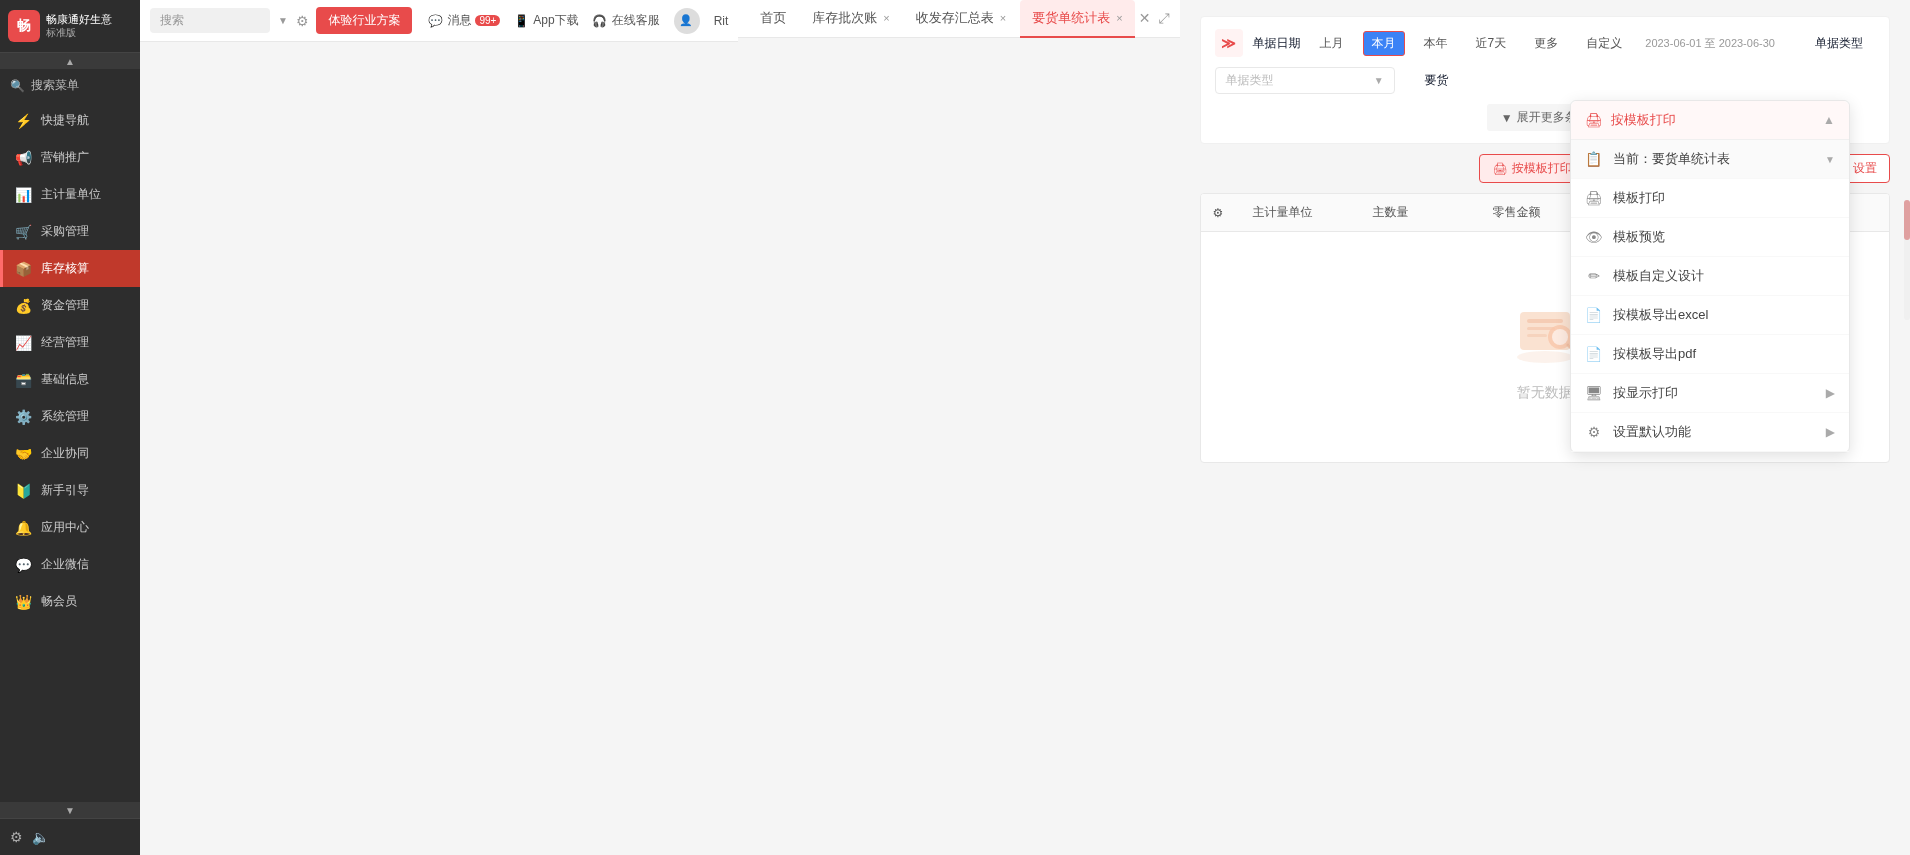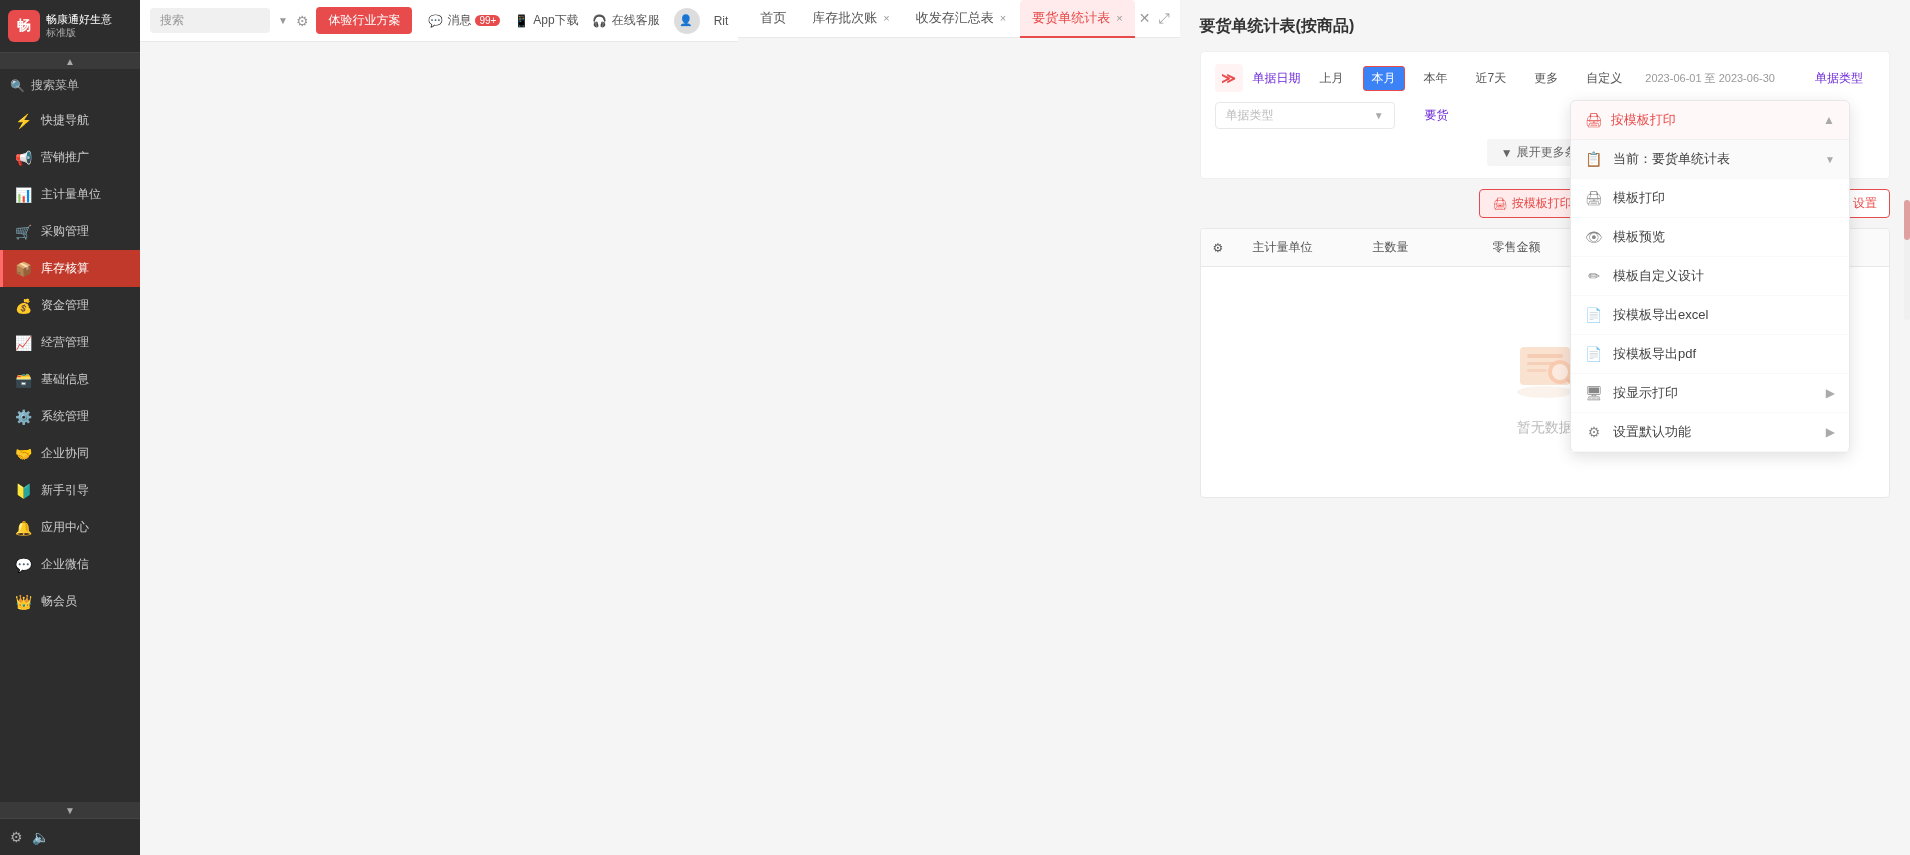--- a/index.html
+++ b/index.html
@@ -172,21 +172,21 @@
     .filter-row {
       display: flex; align-items: center; gap: 10px; flex-wrap: wrap;
     }
     .filter-expand-btn {
       display: flex; align-items: center; justify-content: center;
       background: #fff3f3; color: #e84b4b;
       width: 28px; height: 28px; border-radius: 4px;
       cursor: pointer; font-size: 14px; font-weight: bold;
       border: none; flex-shrink: 0;
     }
-    .filter-label { font-size: 12px; color: #6d28d9; white-space: nowrap; }
+    .filter-label { font-size: 12px; color: #0f172a; white-space: nowrap; }
     .date-btn {
       padding: 3px 8px; border-radius: 3px; font-size: 12px; cursor: pointer;
       border: 1px solid transparent; color: #555; background: transparent;
     }
     .date-btn.active { background: #3b82f6; color: #fff; border-color: #e84b4b; }
     .date-range-text { font-size: 11px; color: #999; }
 
     .filter-select {
       display: flex; align-items: center; gap: 4px;
       border: 1px solid #e8e8e8; border-radius: 4px;
@@ -454,21 +454,20 @@
     </div>
     <div class="tabs-spacer"></div>
     <div class="tabs-controls">
       <span>✕</span>
       <span>⤢</span>
     </div>
   </div>
 
   <div id="page-content">
 
-    <div class="page-title">要货单统计表(按商品)</div>
 
     <div class="filter-bar">
       <div class="filter-row">
         <button class="filter-expand-btn">≫</button>
         <span class="filter-label">单据日期</span>
         <button class="date-btn">上月</button>
         <button class="date-btn active">本月</button>
         <button class="date-btn">本年</button>
         <button class="date-btn">近7天</button>
         <button class="date-btn">更多</button>

